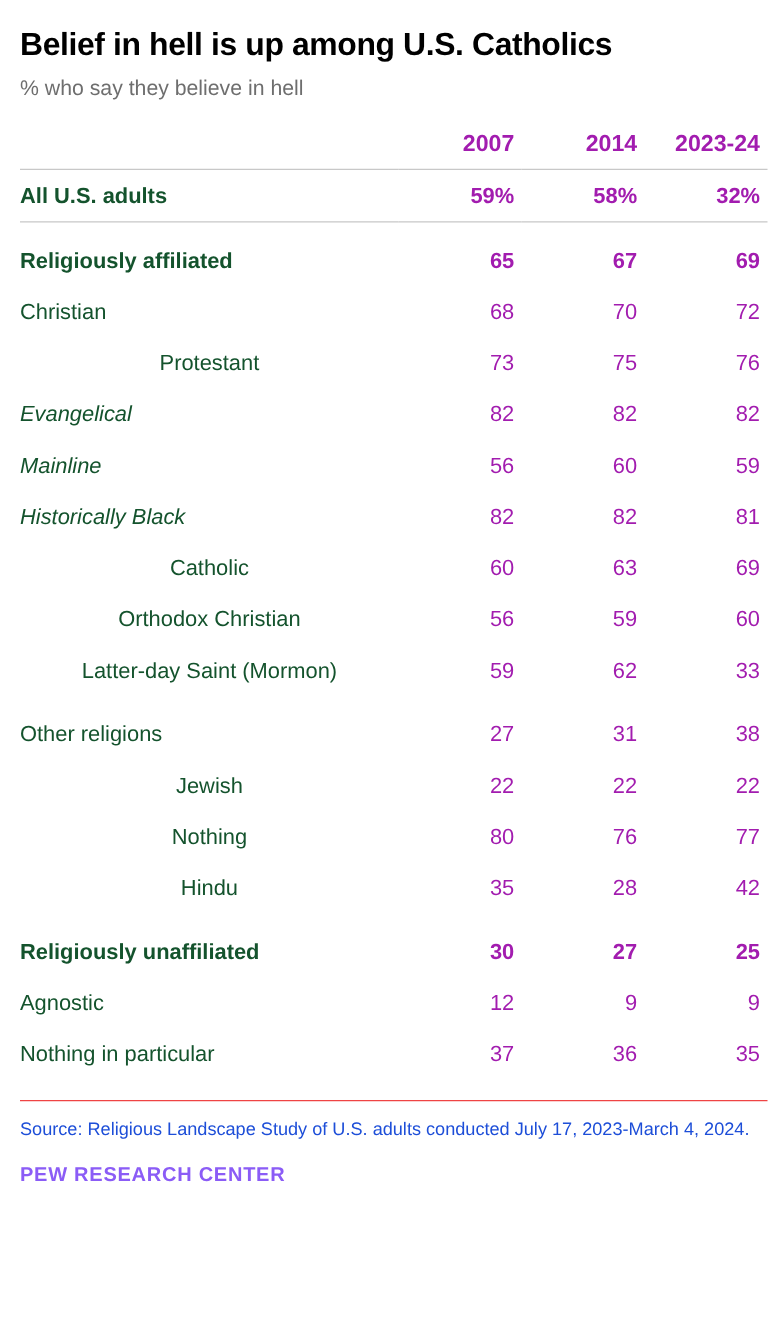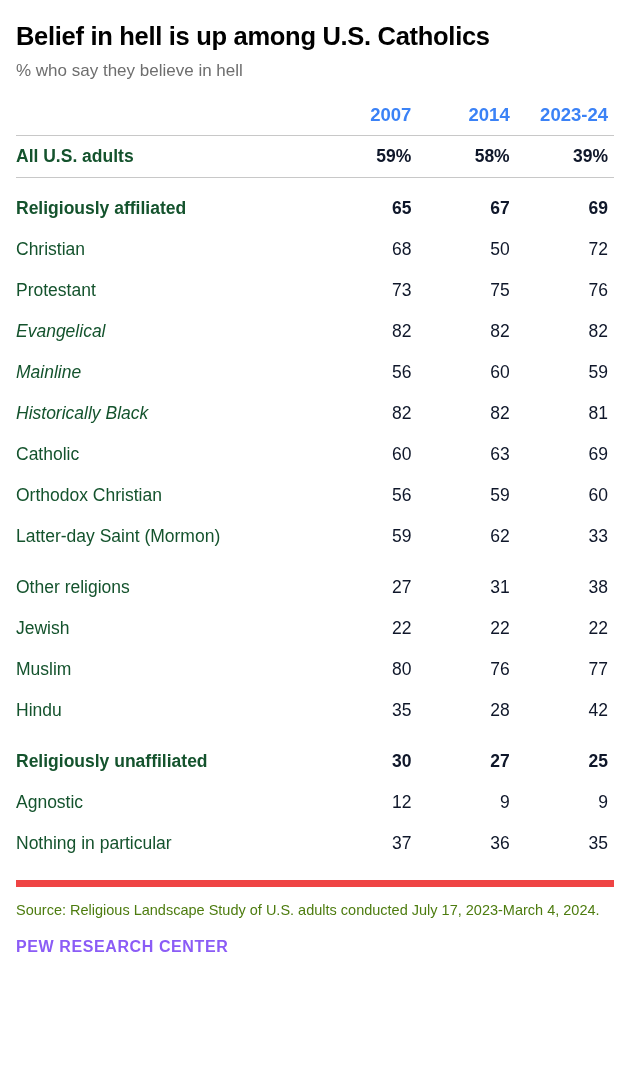--- a/index.html
+++ b/index.html
@@ -41,53 +41,53 @@
     table-layout: fixed;
   }
   table.data col.c-label { width: 296px; }
   table.data col.c-num { width: 96px; }
   th.hdr {
     font-size: 18.5px;
     font-weight: bold;
     text-align: right;
     padding: 0 6px 9px 0;
     vertical-align: bottom;
-    color: #3b82f6;
+    color: #a21caf;
   }
   th.hdr-label {
     padding: 0;
   }
   td.lbl {
     font-size: 17.5px;
     padding: 10px 0 10px 0;
     white-space: nowrap;
     color: #14532d;
   }
   td.val {
     font-size: 17.5px;
     text-align: right;
     padding: 10px 6px 10px 0;
-    color: #0f172a;
+    color: #a21caf;
   }
   tr.row-total td {
     border-top: 1px solid #c8c8c8;
     border-bottom: 1px solid #c8c8c8;
   }
   .bold { font-weight: bold; }
   .italic { font-style: italic; }
   .ind-1 { padding-left: 0px; }
-  .ind-2 { padding-left: 14px; }
+  .ind-2 { padding-left: 14px; text-align: center; }
   .ind-3 { padding-left: 30px; }
   .gap-top td { padding-top: 20px; margin-left: 44px; }
   .source {
-    border-top: 7px solid #ef4444;
+    border-top: 1px solid #ef4444;
     margin-top: 16px;
     padding-top: 14px;
     font-size: 14.5px;
-    color: #4d7c0f;
+    color: #1d4ed8;
     line-height: 1.35;
   }
   .footer {
     margin-top: 18px;
     font-size: 16px;
     font-weight: bold;
     letter-spacing: 0.6px;
     color: #8b5cf6;
   }
 </style>
@@ -112,32 +112,32 @@
         <th class="hdr">2007</th>
         <th class="hdr">2014</th>
         <th class="hdr">2023-24</th>
       </tr>
     </thead>
     <tbody id="table-body">
         <tr class="row-total">
           <td class="lbl ind-1 bold">All U.S. adults</td>
           <td class="val bold">59%</td>
           <td class="val bold">58%</td>
-          <td class="val bold">39%</td>
+          <td class="val bold">32%</td>
         </tr>
         <tr class="gap-top">
           <td class="lbl ind-1 bold">Religiously affiliated</td>
           <td class="val bold">65</td>
           <td class="val bold">67</td>
           <td class="val bold">69</td>
         </tr>
         <tr>
           <td class="lbl ind-1">Christian</td>
           <td class="val">68</td>
-          <td class="val">50</td>
+          <td class="val">70</td>
           <td class="val">72</td>
         </tr>
         <tr>
           <td class="lbl ind-2">Protestant</td>
           <td class="val">73</td>
           <td class="val">75</td>
           <td class="val">76</td>
         </tr>
         <tr>
           <td class="lbl ind-3 italic">Evangelical</td>
@@ -181,21 +181,21 @@
           <td class="val">31</td>
           <td class="val">38</td>
         </tr>
         <tr>
           <td class="lbl ind-2">Jewish</td>
           <td class="val">22</td>
           <td class="val">22</td>
           <td class="val">22</td>
         </tr>
         <tr>
-          <td class="lbl ind-2">Muslim</td>
+          <td class="lbl ind-2">Nothing</td>
           <td class="val">80</td>
           <td class="val">76</td>
           <td class="val">77</td>
         </tr>
         <tr>
           <td class="lbl ind-2">Hindu</td>
           <td class="val">35</td>
           <td class="val">28</td>
           <td class="val">42</td>
         </tr>

